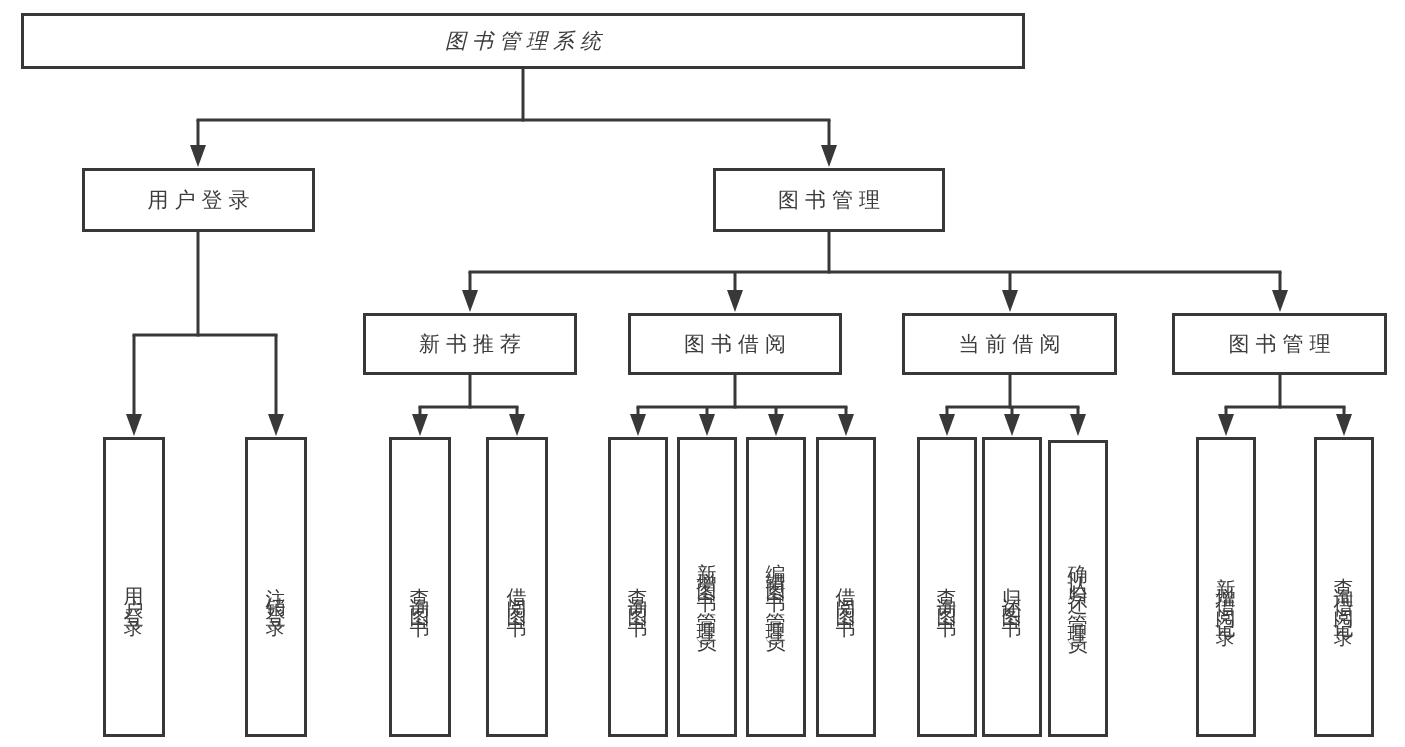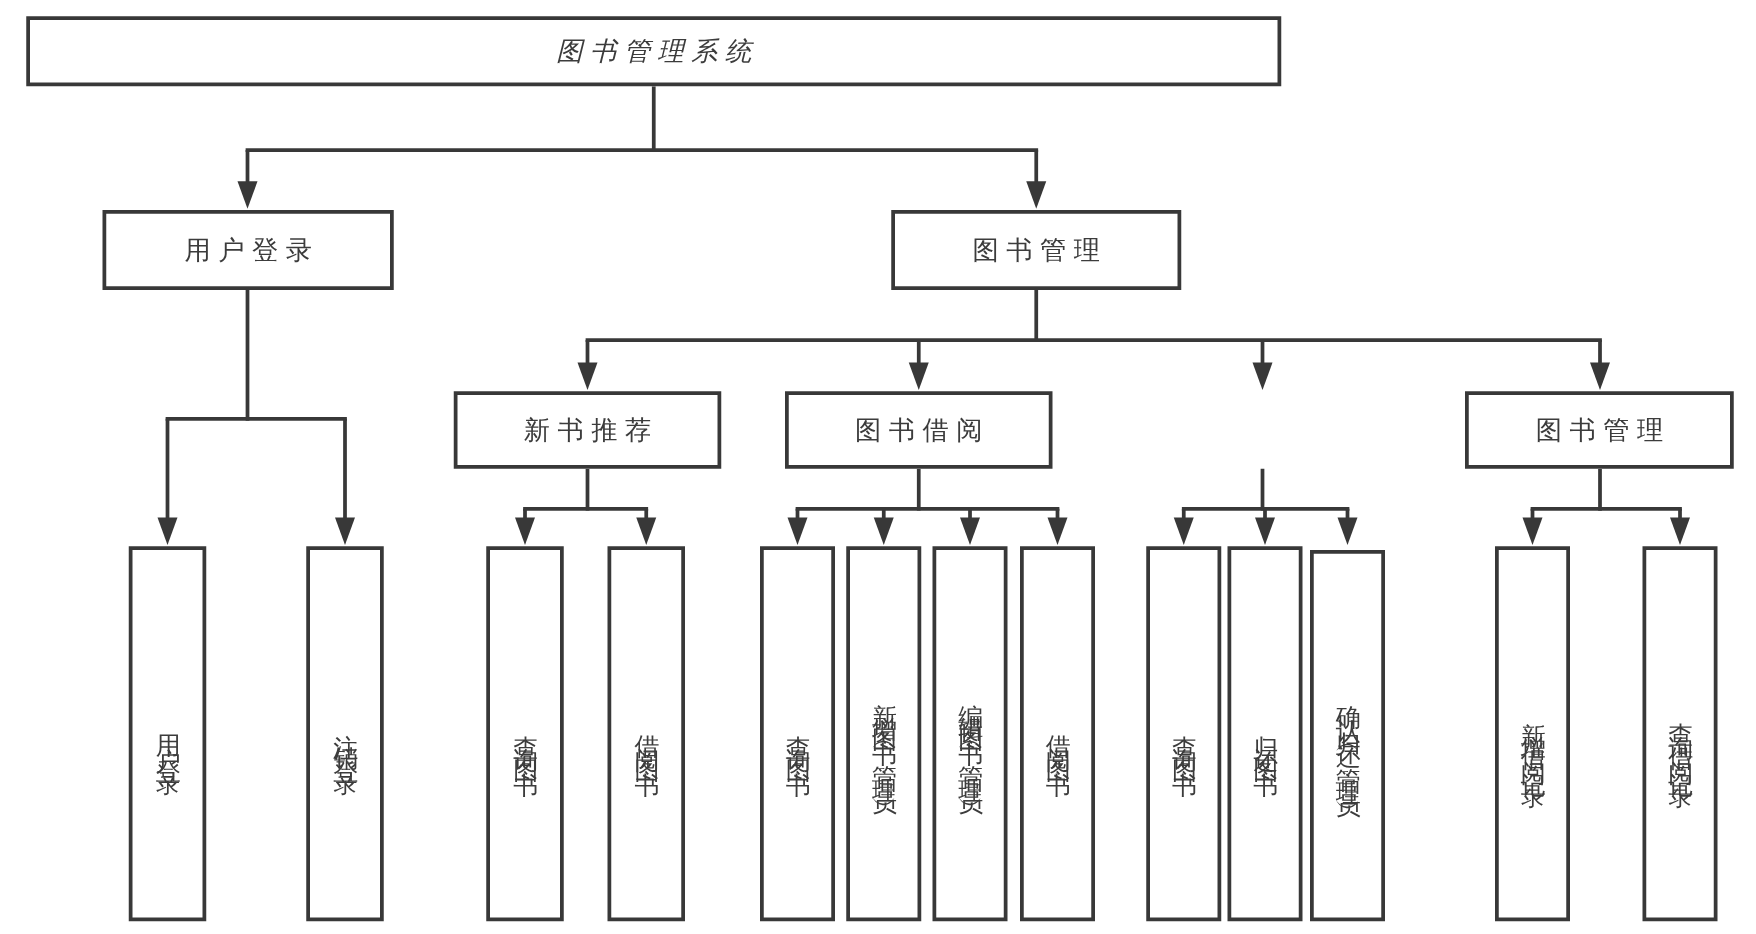--- a/index.html
+++ b/index.html
@@ -121,20 +121,21 @@
     <polygon class="head" points="1336,414 1352,414 1344,436"></polygon>
   </svg>
 
   <div class="node h-node" style="left:21px;top:13px;width:1004px;height:56px;font-style:italic;">图书管理系统</div>
 
   <div class="node h-node" style="left:82px;top:168px;width:233px;height:64px;">用户登录</div>
   <div class="node h-node" style="left:713px;top:168px;width:232px;height:64px;">图书管理</div>
 
   <div class="node h-node" style="left:363px;top:313px;width:214px;height:62px;">新书推荐</div>
   <div class="node h-node" style="left:628px;top:313px;width:214px;height:62px;">图书借阅</div>
+  <div class="node h-node" style="left:902px;top:313px;width:215px;height:62px;">当前借阅</div>
   <div class="node h-node" style="left:1172px;top:313px;width:215px;height:62px;">图书管理</div>
 
   <div class="node v-node" style="left:103px;top:437px;width:62px;height:300px;">用户登录</div>
   <div class="node v-node" style="left:245px;top:437px;width:62px;height:300px;">注销登录</div>
 
   <div class="node v-node" style="left:389px;top:437px;width:62px;height:300px;">查询图书</div>
   <div class="node v-node" style="left:486px;top:437px;width:62px;height:300px;">借阅图书</div>
 
   <div class="node v-node" style="left:608px;top:437px;width:60px;height:300px;">查询图书</div>
   <div class="node v-node" style="left:677px;top:437px;width:60px;height:300px;">新增图书（管理员）</div>

